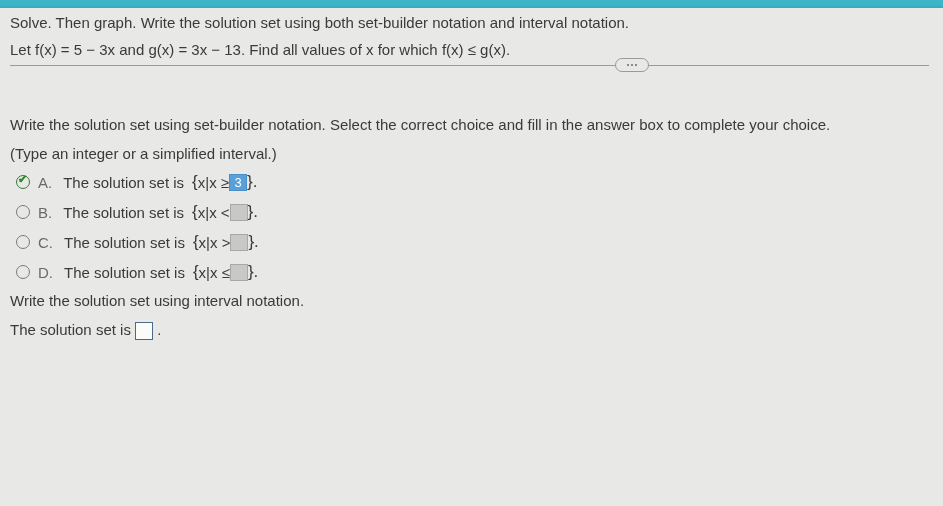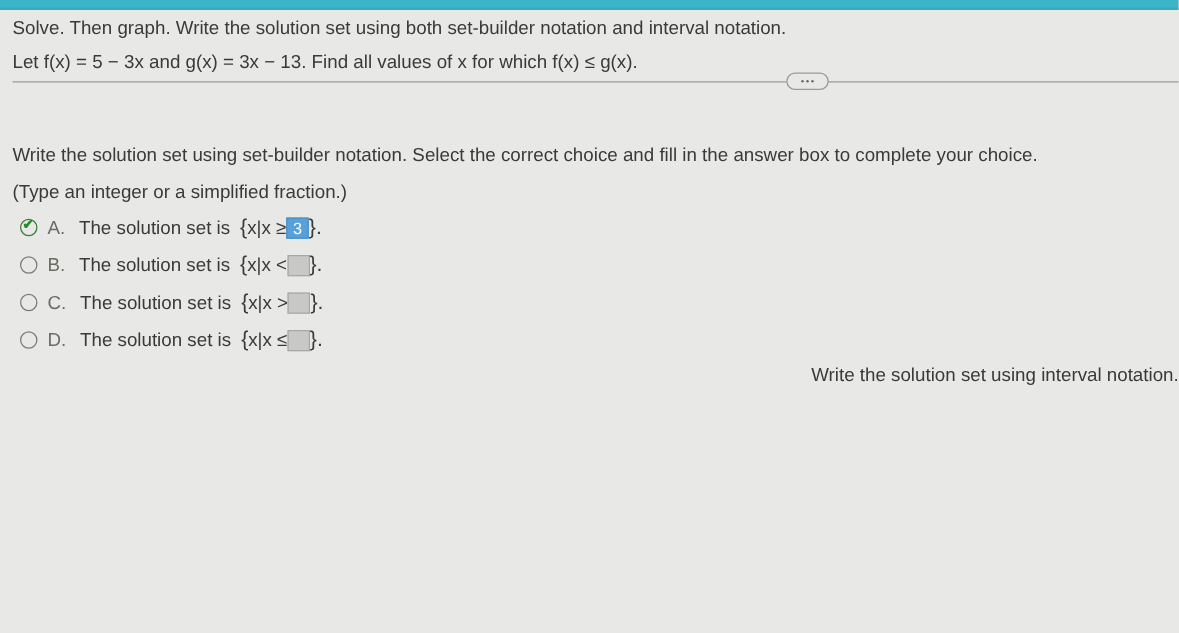--- a/index.html
+++ b/index.html
@@ -1,37 +1,37 @@
 <!DOCTYPE html>
 <html><head>
 <meta charset="utf-8">
 <style>
   * { box-sizing: border-box; margin: 0; padding: 0; }
   body { width: 943px; height: 506px; background: #e8e8e6; font-family: Arial, Helvetica, sans-serif; color: #3a3a38; overflow: hidden; }
   .topbar { height: 8px; background: #3cb5c9; border-bottom: 2px solid rgba(0,0,0,0.05); }
-  .content { padding: 6px 0 0 10px; }
+  .content { padding: 6px 14px 0 10px; }
   .instr1 { font-size: 15px; margin-bottom: 10px; }
   .instr2 { font-size: 15px; }
   .hr-row { position: relative; height: 14px; margin-bottom: 18px; }
   .hr-line { border: none; border-top: 1.5px solid #9a9a96; position: absolute; top: 7px; left: 0; right: 0; }
   .dots-pill { position: absolute; right: 280px; top: 0; width: 34px; height: 14px; border: 1.5px solid #9a9a96; border-radius: 7px; background: #e8e8e6; display: flex; align-items: center; justify-content: center; gap: 2px; cursor: pointer; }
   .dots-pill span { width: 2px; height: 2px; background: #6a6a66; border-radius: 50%; display: inline-block; }
   .prompt1 { font-size: 15px; margin-bottom: 12px; margin-top: 44px; }
   .hint { font-size: 15px; margin-bottom: 10px; }
   .choices { margin-left: 6px; }
   .choice-row { display: flex; align-items: center; gap: 8px; margin-bottom: 10px; font-size: 15px; }
   .radio { width: 14px; height: 14px; border: 1.5px solid #7a7a76; border-radius: 50%; flex: none; position: relative; cursor: pointer; }
   .radio.selected { border-color: #3a7a3a; }
   .radio.selected::after { content: "✔"; position: absolute; top: -3px; left: 1px; font-size: 11px; color: #2a8a2a; font-weight: bold; }
   .opt-letter { color: #6a6a66; margin-right: 3px; }
   .setbox { display: inline-flex; align-items: center; }
   .brace { font-size: 17px; }
   .inbox { display: inline-block; min-width: 18px; height: 17px; background: #c8c8c6; border: 1px solid #a8a8a4; vertical-align: middle; text-align: center; line-height: 15px; font-size: 13px; padding: 0 2px; }
   .inbox.filled { background: #5aa0d8; color: #fff; border-color: #4a90c8; }
-  .prompt2 { font-size: 15px; margin-top: 10px; margin-bottom: 12px; text-align: right; }
+  .prompt2 { font-size: 15px; margin-top: 10px; margin-bottom: 12px; }
   .answer-line { font-size: 15px; margin-bottom: 4px; }
   .bigbox { display: inline-block; width: 18px; height: 18px; border: 1.5px solid #4a6a8a; background: #fbfbf9; vertical-align: middle; }
   .hint2 { font-size: 15px; }
 </style>
 </head>
 <body>
 
 <div class="topbar"></div>
 
 <div class="content">
@@ -42,21 +42,21 @@
   <div class="hr-row">
     <hr class="hr-line">
     <div class="dots-pill">
       <span></span>
       <span></span>
       <span></span>
     </div>
   </div>
 
   <p class="prompt1">Write the solution set using set-builder notation. Select the correct choice and fill in the answer box to complete your choice.</p>
-  <p class="hint">(Type an integer or a simplified fraction.)</p>
+  <p class="hint">(Type an integer or a simplified interval.)</p>
 
   <div class="choices">
 
     <div class="choice-row">
       <div class="radio selected"></div>
       <span class="opt-letter">A.</span>
       <span>The solution set is </span>
       <span class="setbox">
         <span class="brace">{</span>
         <span>x|x ≥ </span>
@@ -98,15 +98,20 @@
         <span>x|x ≤ </span>
         <span class="inbox"></span>
         <span class="brace">}.</span>
       </span>
     </div>
 
   </div>
 
   <p class="prompt2">Write the solution set using interval notation.</p>
 
+  <p class="answer-line">
+    <span>The solution set is </span>
+    <span class="bigbox"></span>
+    <span>.</span>
+  </p>
 
 
 </div>
 
 </body></html>

